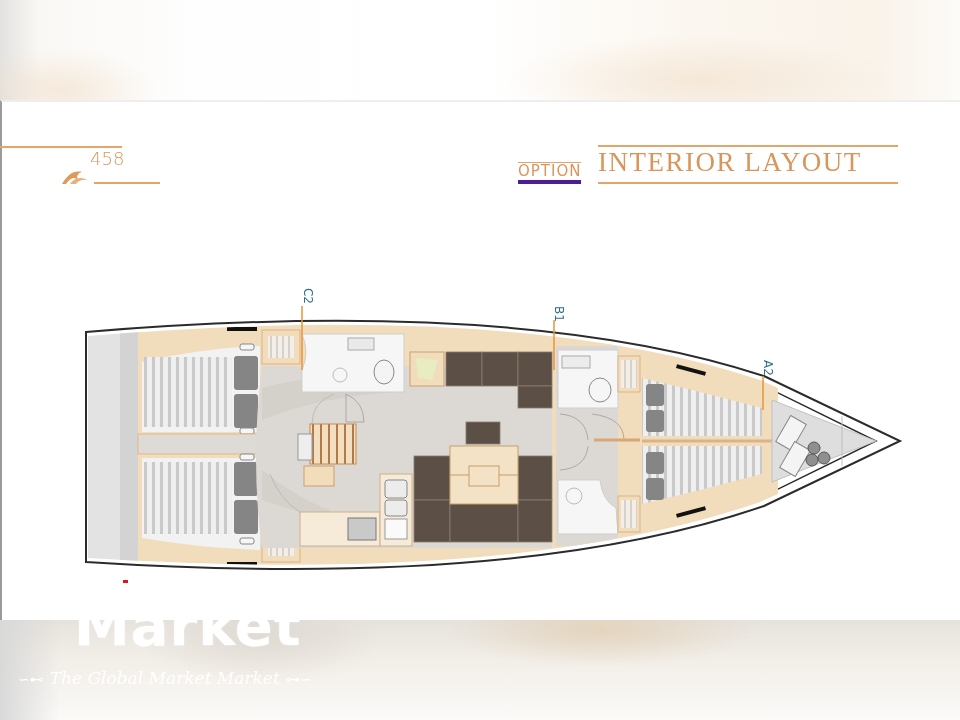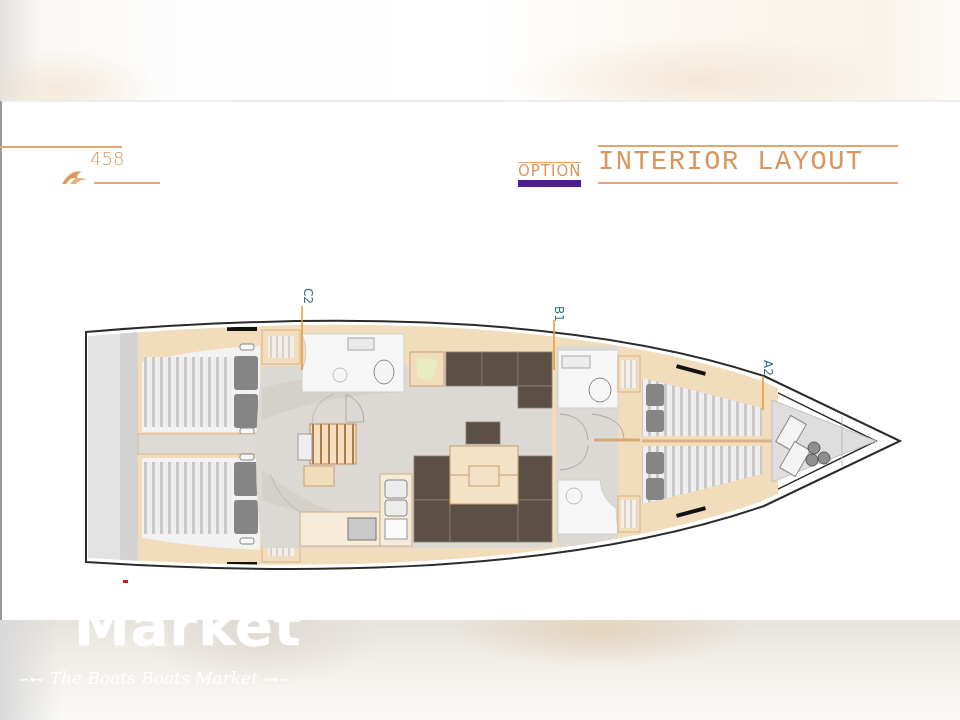--- a/index.html
+++ b/index.html
@@ -56,25 +56,25 @@
     font-family: "DejaVu Sans", sans-serif; font-weight: 300;
     font-size: 18px; color: #d9955a; letter-spacing: 0px; line-height: 1;
   }
   .model-underline {
     position: absolute; left: 94px; top: 182px; width: 66px; height: 2px; background: #e2a56a;
   }
   .title-option {
     position: absolute; left: 518px; top: 162px;
     font-family: "DejaVu Sans", sans-serif; font-size: 15px;
     color: #d9955a; letter-spacing: 1px; line-height: 1;
-    border-top: 1px solid #e2a56a; border-bottom: 7px solid #4c1d95; padding: 1px 0;
+    border-top: 1px solid #e2a56a; border-bottom: 4px solid #4c1d95; padding: 1px 0;
   }
   .title-main {
     position: absolute; left: 598px; top: 149px;
-    font-family: Liberation Mono, monospace; font-size: 27px;
+    font-family: Liberation Serif, serif; font-size: 27px;
     color: #d9955a; letter-spacing: 1.5px; line-height: 1;
   }
   .title-rule-top { position: absolute; left: 598px; top: 145px; width: 300px; height: 2px; background: #e2a56a; }
   .title-rule-bot { position: absolute; left: 598px; top: 182px; width: 300px; height: 2px; background: #e2a56a; }
   .plan { position: absolute; left: 0; top: 0; }
   .sec-label {
     position: absolute; font-family: "DejaVu Sans", sans-serif; font-size: 12px;
     color: #2f6f86; transform: rotate(90deg); transform-origin: center center;
     line-height: 1;
   }
@@ -260,14 +260,14 @@
 
 <div class="sec-label" style="left:300px; top:290px;">C2</div>
 <div class="sec-label" style="left:551px; top:308px;">B1</div>
 <div class="sec-label" style="left:760px; top:362px;">A2</div>
 
 <div class="red-mark"></div>
 
 <div class="bottom-band"></div>
 <div class="wm-boats">Market</div>
 <div class="wm-tagline">
-  <span class="flour">∽⊷</span><span>The Boats Boats Market</span><span class="flour">⊶∽</span>
+  <span class="flour">∽⊷</span><span>The Global Market Market</span><span class="flour">⊶∽</span>
 </div>
 
 </body></html>

